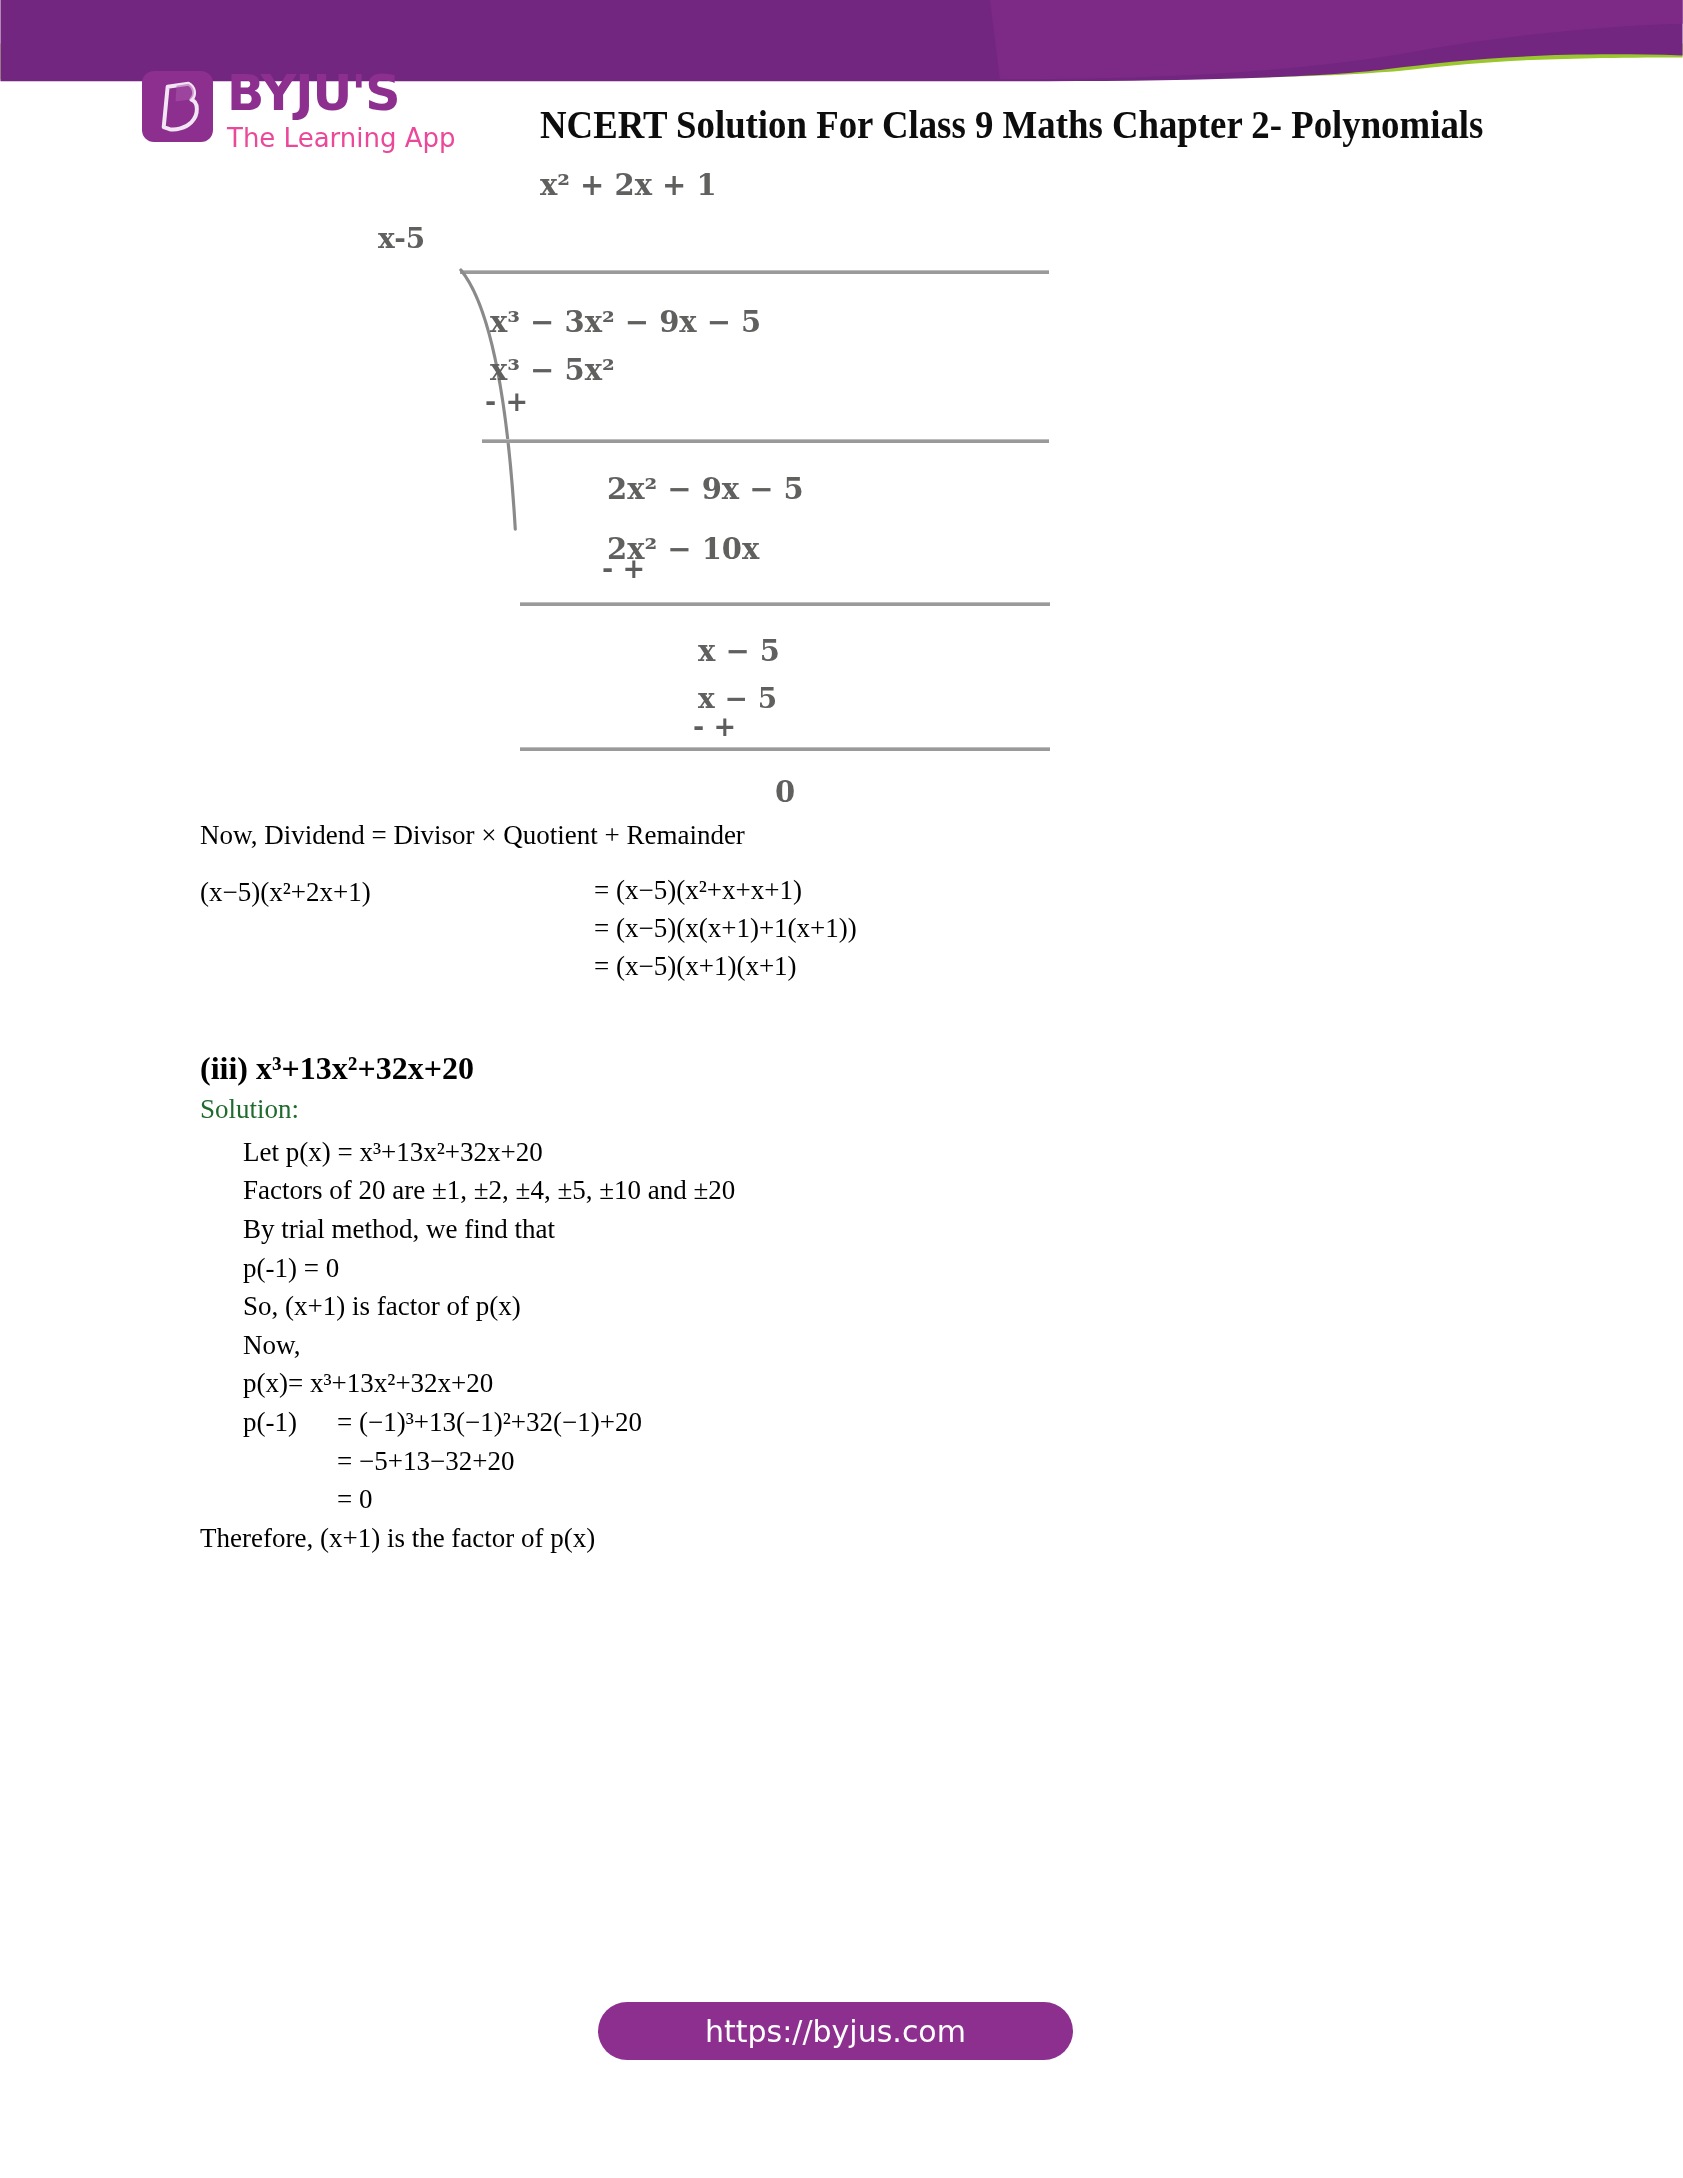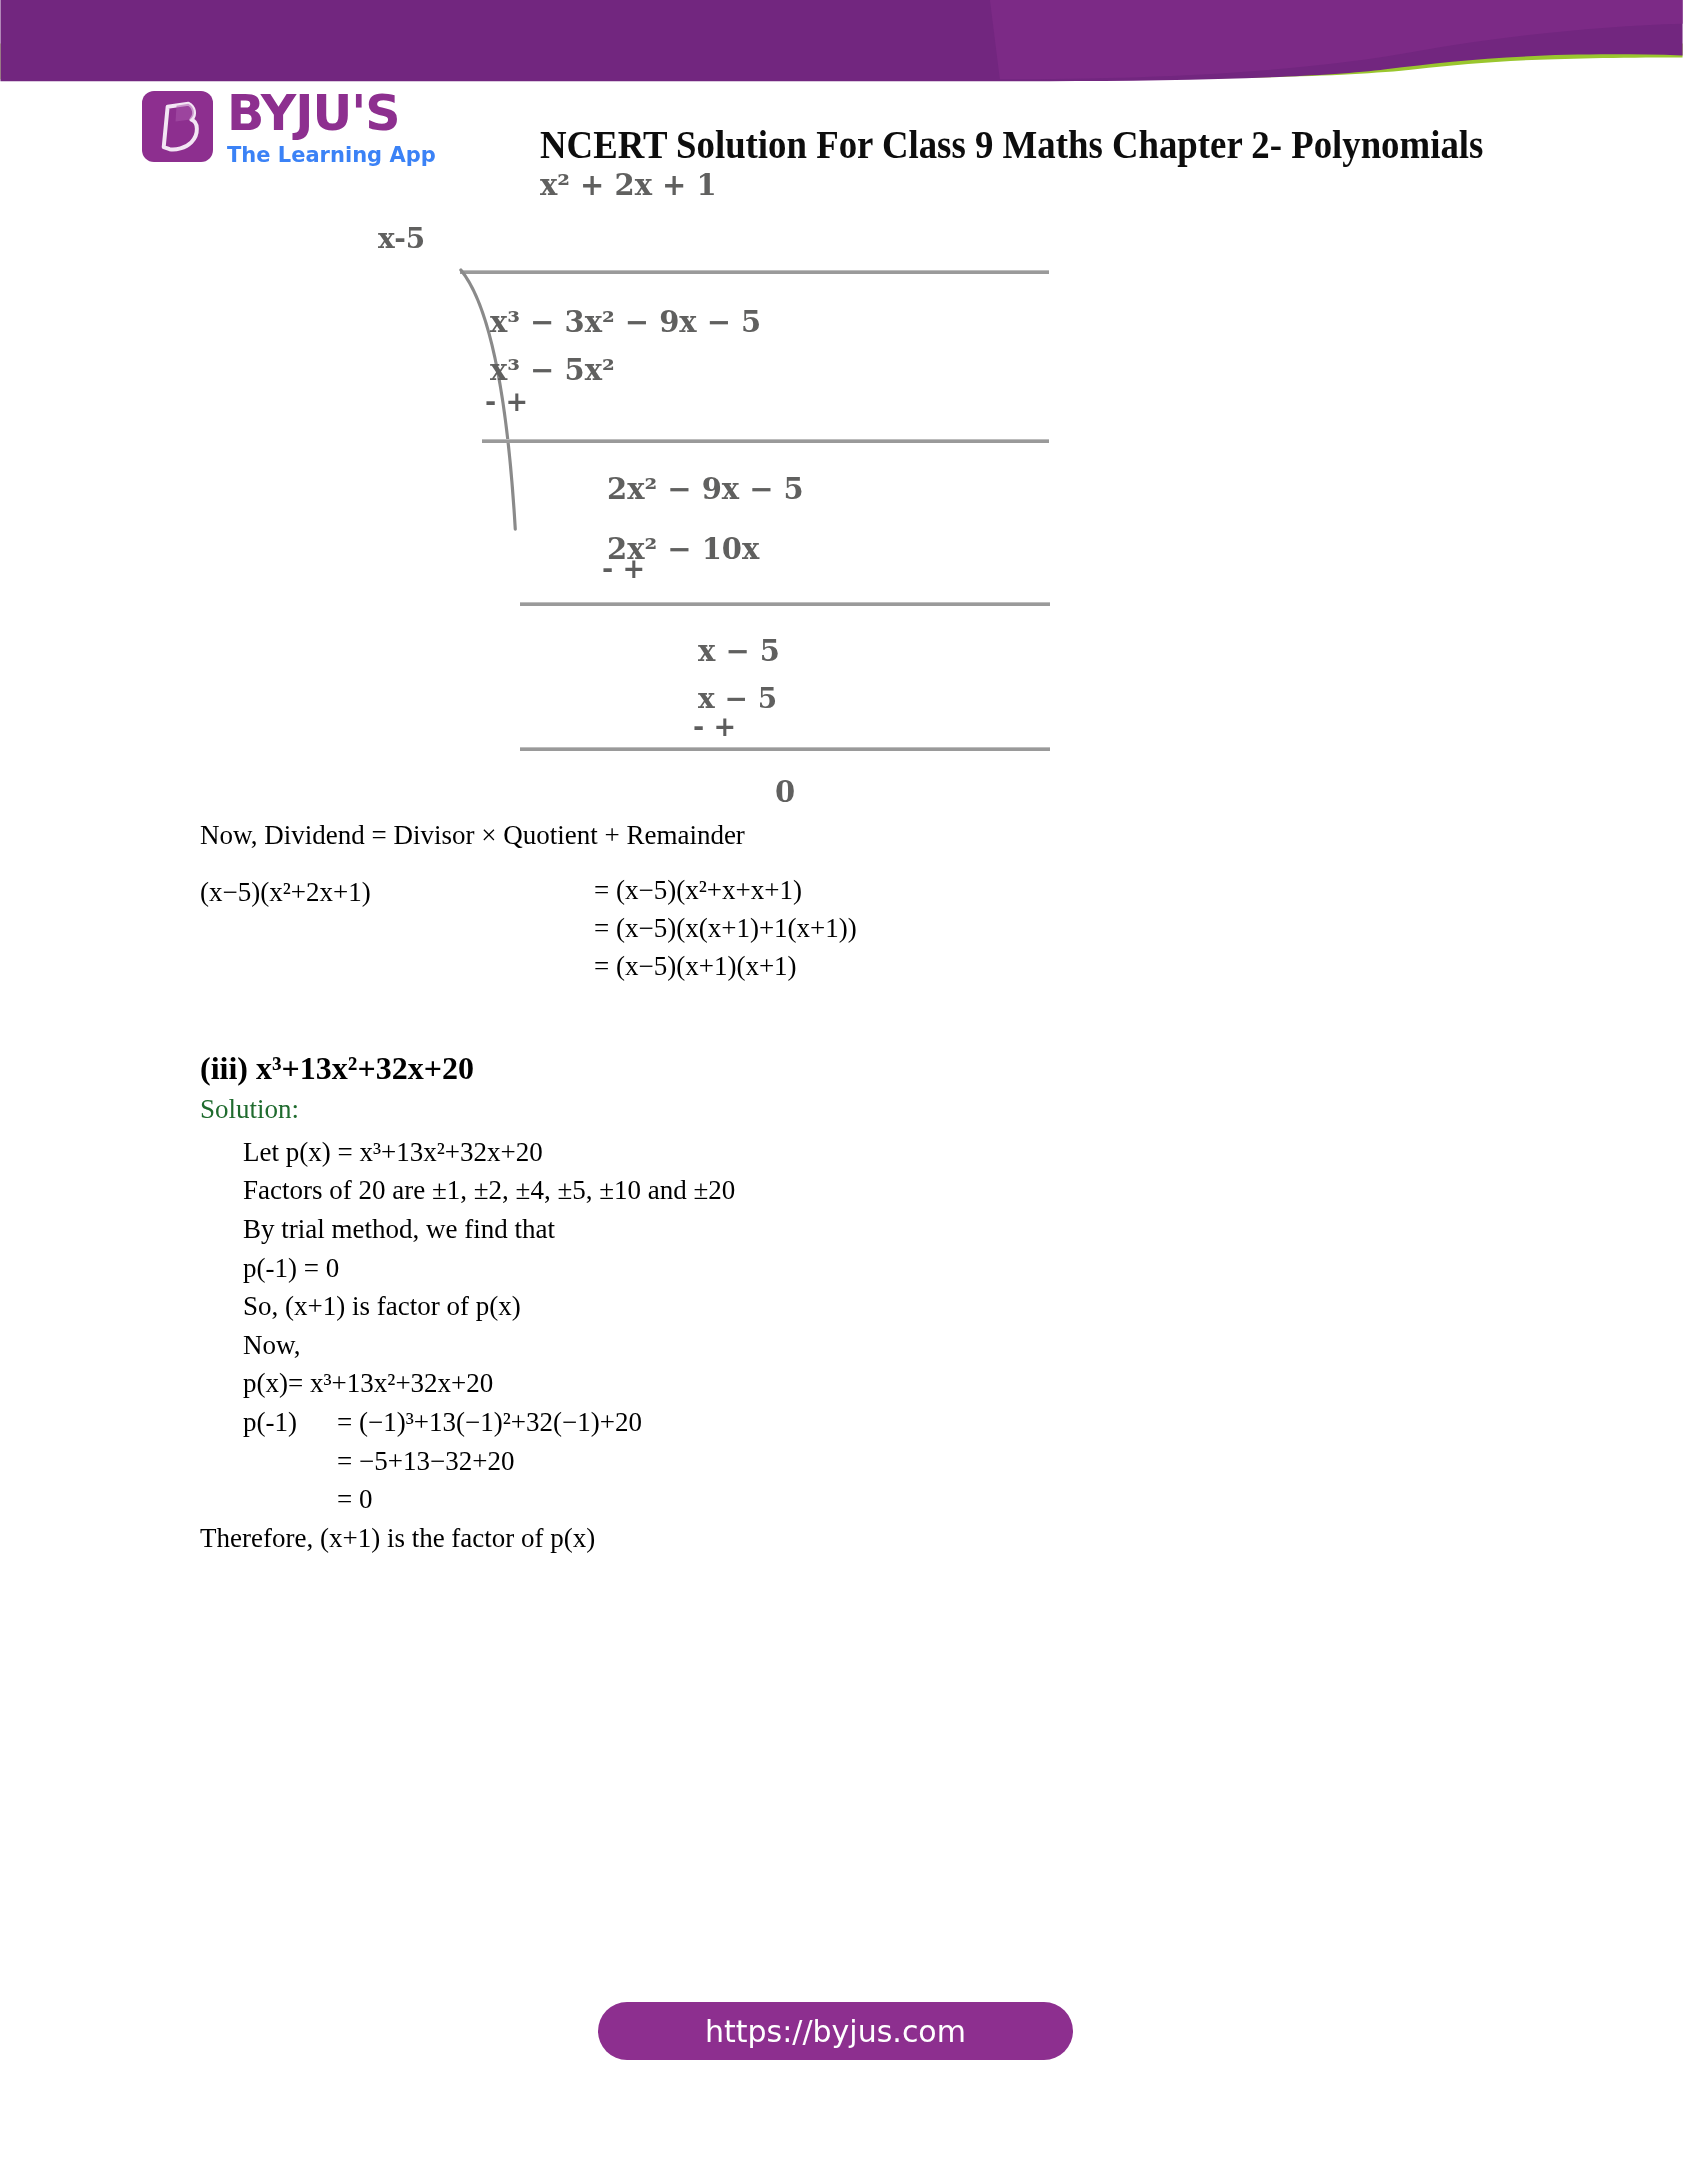--- a/index.html
+++ b/index.html
@@ -21,21 +21,21 @@
     top: 0; left: 0;
     width: 1683px;
     height: 94px;
     overflow: hidden;
   }
   #top-banner svg { display: block; }
 
   
   #header {
     position: absolute;
-    top: 107px; left: 0;
+    top: 87px; left: 0;
     width: 1683px;
     height: 109px;
   }
   #logo-block {
     position: absolute;
     left: 142px;
     top: -20px;
     display: flex;
     align-items: flex-start;
   }
@@ -59,23 +59,23 @@
     font-family: "DejaVu Sans", sans-serif;
     font-weight: bold;
     font-size: 49px;
     letter-spacing: -1px;
     color: #8d2f8f;
     line-height: 1;
     margin-top: 2px;
   }
   #logo-tagline {
     font-family: "DejaVu Sans", sans-serif;
-    font-weight: bold;
-    font-size: 21px;
-    color: #3b82f6;
+    font-weight: normal;
+    font-size: 26px;
+    color: #ec4899;
     line-height: 1;
     margin-top: 7px;
   }
   #page-title {
     position: absolute;
     left: 540px;
     top: 14px;
     font-family: "Liberation Serif", serif;
     font-weight: bold;
     font-size: 40px;

